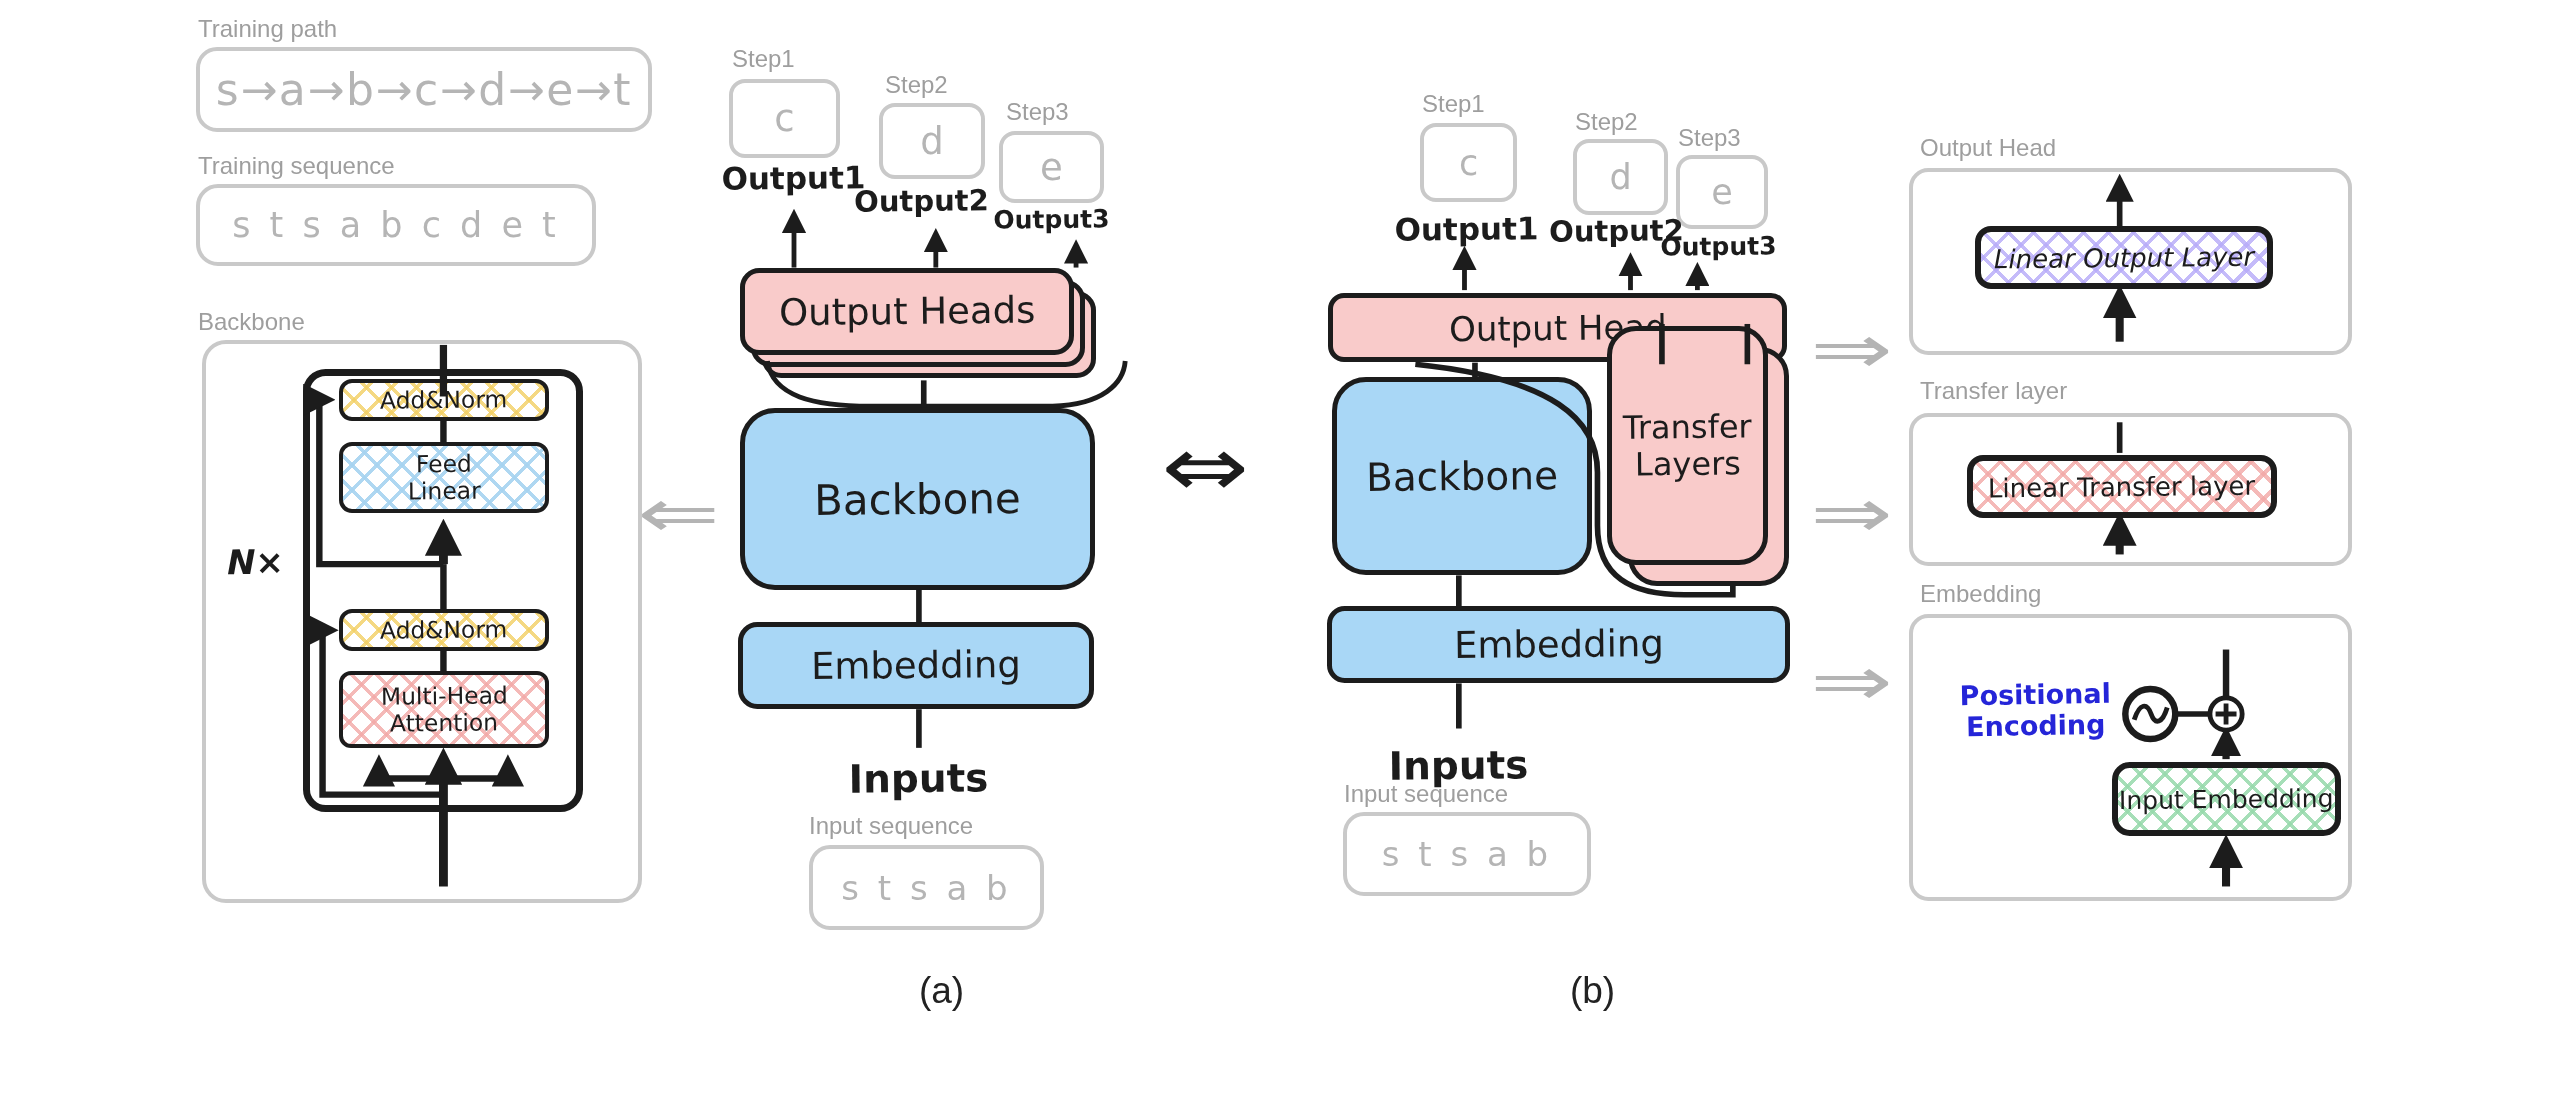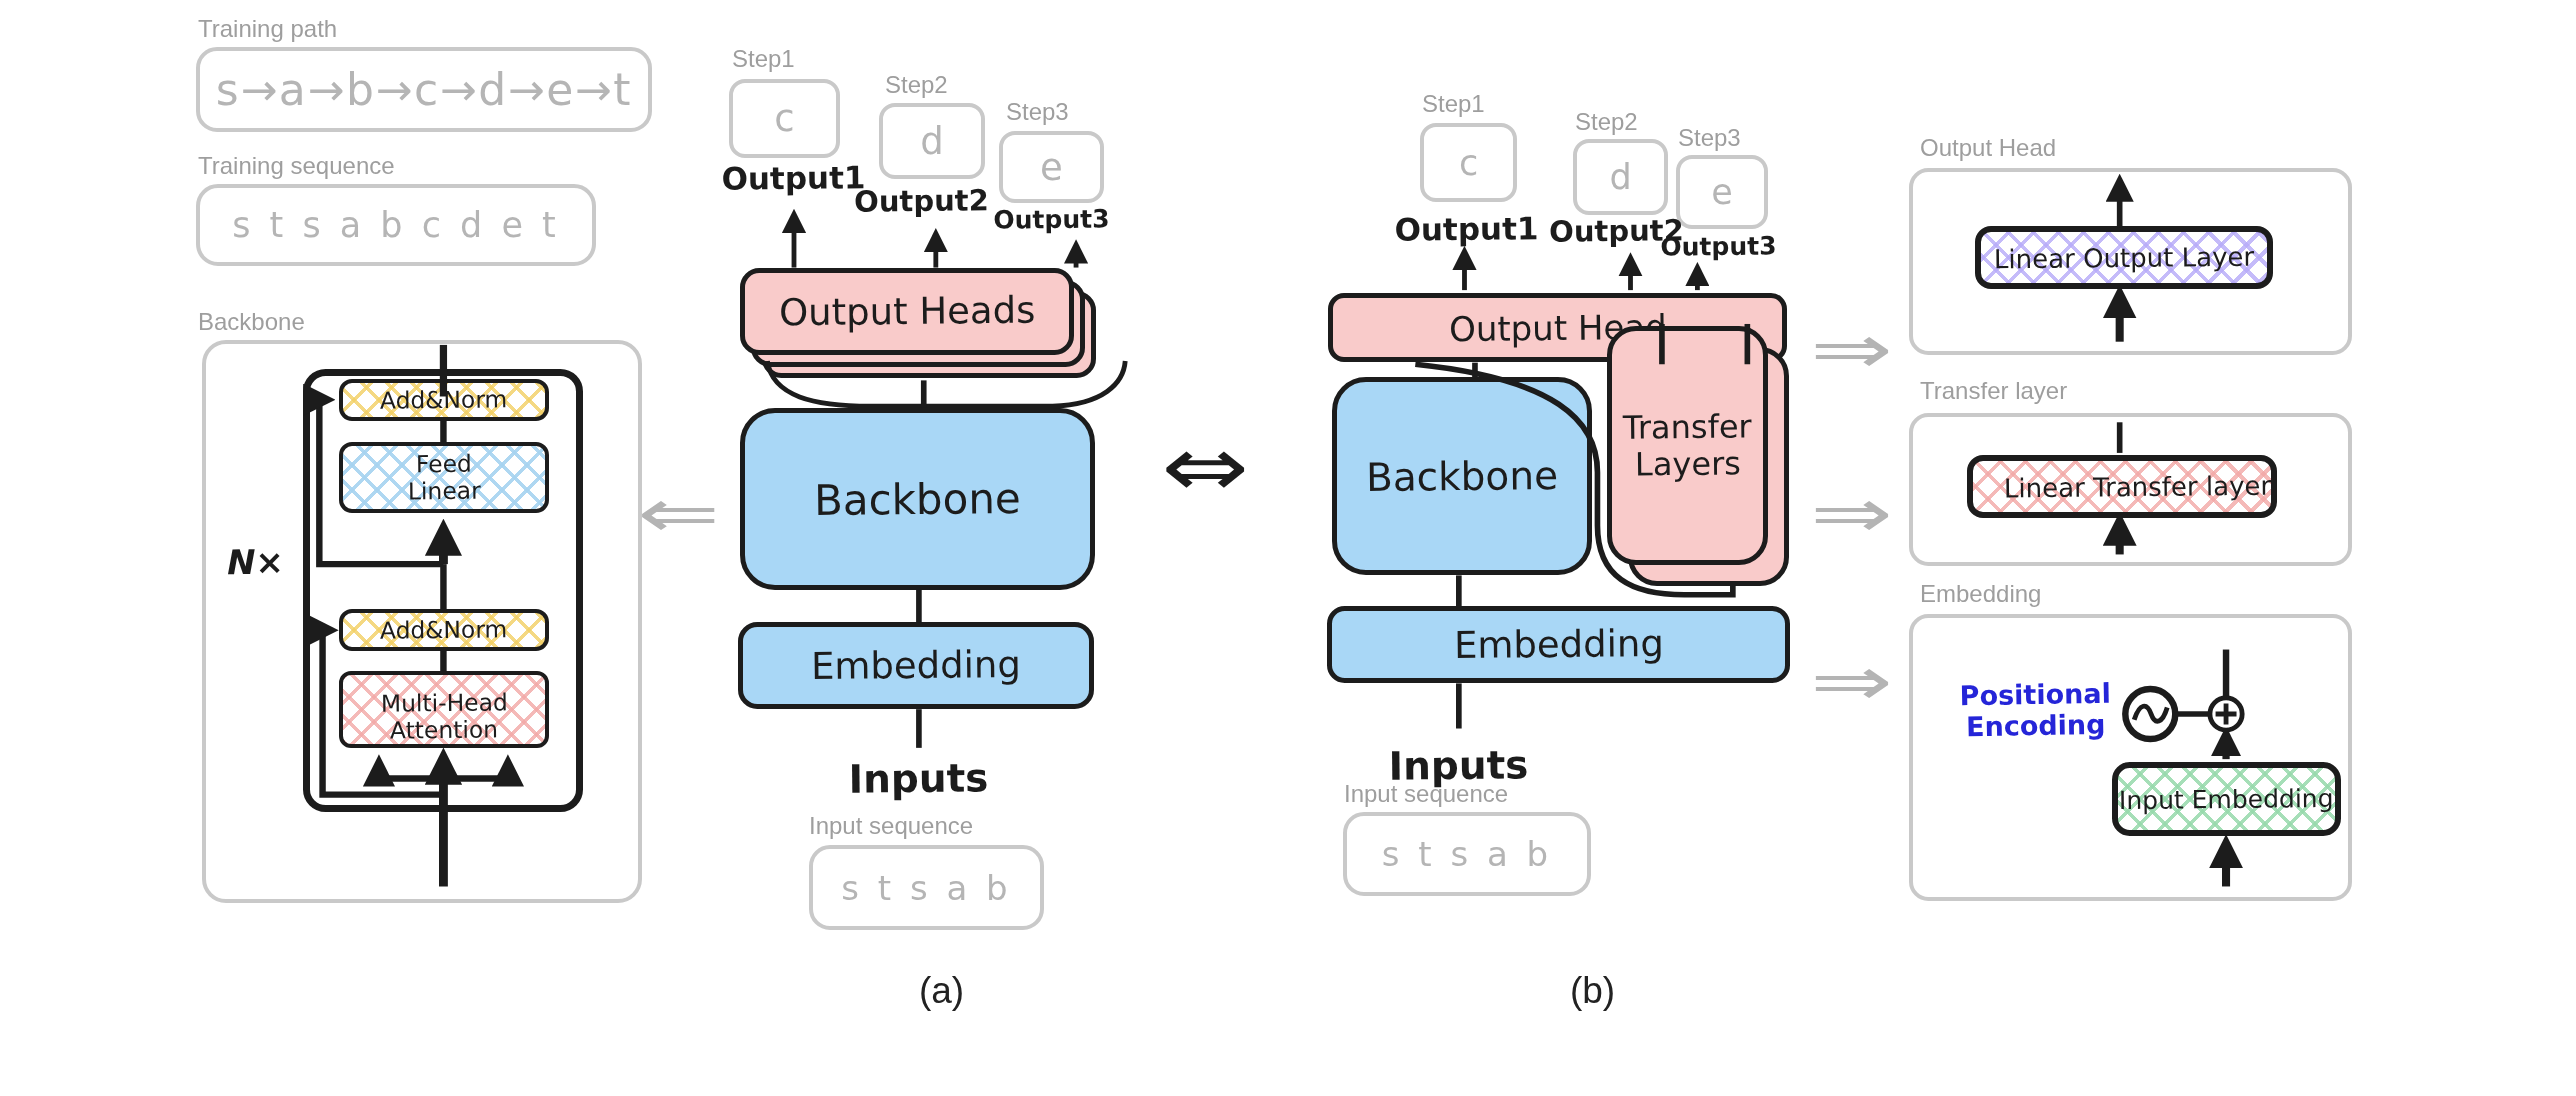--- a/index.html
+++ b/index.html
@@ -16,21 +16,21 @@
   .center{display:flex;align-items:center;justify-content:center;text-align:center;}
   .col{display:flex;flex-direction:column;align-items:center;justify-content:center;line-height:1.15;}
   
   .inkbox{border:5.6px solid #1c1c1c;border-radius:19.3px;box-sizing:border-box;}
   .fill-pink{background:#f9cbca;}
   .fill-blue{background:#a9d7f6;}
   
   .hatch{background-color:#ffffff;box-sizing:border-box;border:4.8px solid #1c1c1c;border-radius:13px;}
   .h-yellow{background-image:repeating-linear-gradient(45deg,rgba(242,207,99,.8) 0 4px,transparent 4px 17.7px),repeating-linear-gradient(135deg,rgba(242,207,99,.8) 0 4px,transparent 4px 17.7px);}
   .h-blue{background-image:repeating-linear-gradient(45deg,rgba(166,211,240,.9) 0 4px,transparent 4px 17.7px),repeating-linear-gradient(135deg,rgba(166,211,240,.9) 0 4px,transparent 4px 17.7px);}
-  .h-pink{background-image:repeating-linear-gradient(45deg,rgba(242,168,166,.8) 0 4px,transparent 4px 17.7px),repeating-linear-gradient(135deg,rgba(242,168,166,.8) 0 4px,transparent 4px 17.7px);justify-content:flex-end;}
+  .h-pink{background-image:repeating-linear-gradient(45deg,rgba(242,168,166,.8) 0 4px,transparent 4px 17.7px),repeating-linear-gradient(135deg,rgba(242,168,166,.8) 0 4px,transparent 4px 17.7px);}
   .h-purple{background-image:repeating-linear-gradient(45deg,rgba(182,170,248,.8) 0 4px,transparent 4px 17.7px),repeating-linear-gradient(135deg,rgba(182,170,248,.8) 0 4px,transparent 4px 17.7px);}
   .h-green{background-image:repeating-linear-gradient(45deg,rgba(150,217,171,.85) 0 4px,transparent 4px 17.7px),repeating-linear-gradient(135deg,rgba(150,217,171,.85) 0 4px,transparent 4px 17.7px);}
   .gray-arrow{font-family:"DejaVu Sans",sans-serif;color:#b4b4b4;font-size:68px;transform:scaleX(1.45);}
   .caption{font-family:"Liberation Sans",sans-serif;font-size:37px;color:#222;}
   svg{position:absolute;left:0;top:0;pointer-events:none;}
   .lines{z-index:6;}
   .boxlayer{z-index:2;}
 </style>
 </head>
 <body>
@@ -156,21 +156,21 @@
     </div>
 
     <div class="abs caption center" style="left:1544px;top:970px;width:97px;">(b)</div>
 
     <div class="abs gray-arrow" style="left:1823px;top:310px;">⇒</div>
     <div class="abs gray-arrow" style="left:1823px;top:474px;">⇒</div>
     <div class="abs gray-arrow" style="left:1823px;top:642px;">⇒</div>
 
     <div class="abs glabel" style="left:1920px;top:134px;">Output Head</div>
     <div class="abs gbox" style="left:1909px;top:168px;width:435px;height:179px;border-radius:19.3px;"></div>
-    <div class="abs hatch h-purple center" style="left:1975px;top:226px;width:298px;height:63px;border:6.4px solid #1c1c1c;border-radius:16px;">
+    <div class="abs hatch h-purple center" style="left:1975px;top:226px;width:298px;height:63px;border:6.4px solid #1c1c1c;border-radius:16px;font-style:italic;">
       <span class="hand" style="font-size:26px;">Linear Output Layer</span>
     </div>
 
     <div class="abs glabel" style="left:1920px;top:377px;">Transfer layer</div>
     <div class="abs gbox" style="left:1909px;top:413px;width:435px;height:145px;border-radius:19.3px;"></div>
     <div class="abs hatch h-pink center" style="left:1967px;top:455px;width:310px;height:63px;border:6.4px solid #1c1c1c;border-radius:16px;">
       <span class="hand" style="font-size:26px;">Linear Transfer layer</span>
     </div>
 
     <div class="abs glabel" style="left:1920px;top:580px;">Embedding</div>

